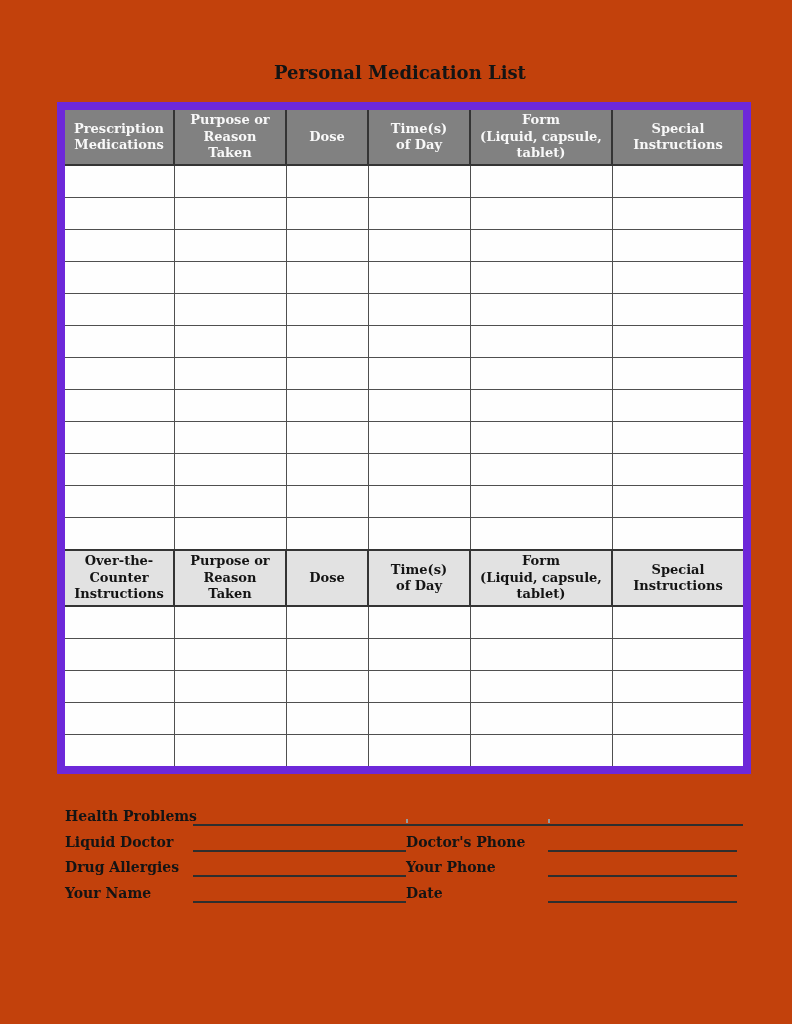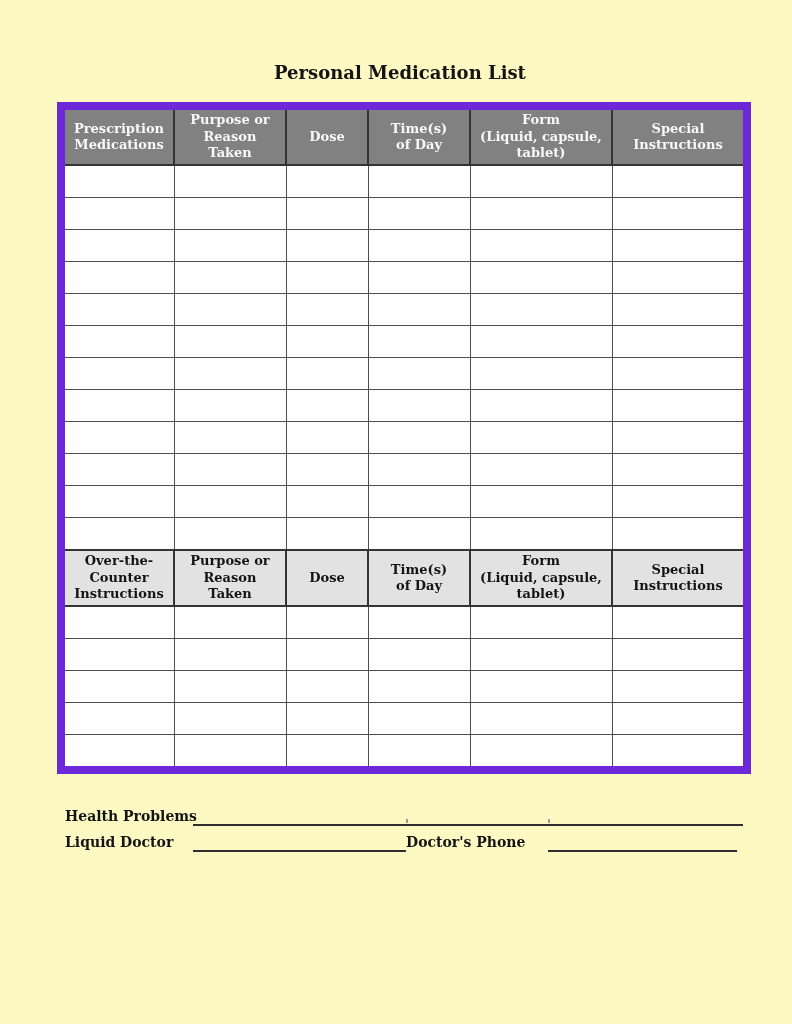--- a/index.html
+++ b/index.html
@@ -1,20 +1,20 @@
 <!DOCTYPE html>
 <html><head>
 <meta charset="utf-8">
 <style>
   html, body { margin: 0; padding: 0; background: #ffffff; }
   .sheet {
     position: relative;
     width: 792px;
     height: 1024px;
-    background: #fef9c3;
+    background: #c2410c;
     font-family: "DejaVu Serif", "Liberation Serif", serif;
     color: #1a1a1a;
     overflow: hidden;
   }
   .content {
     position: absolute;
     left: 57px;
     top: 0;
     width: 686px;
   }
@@ -301,17 +301,29 @@
       </div>
 
       <div class="frow">
         <span class="flabel">Liquid Doctor</span>
         <span class="fline fline-left"></span>
         <span class="frlabel">Doctor's Phone</span>
         <span class="fline fline-right"></span>
       </div>
 
 
-
+      <div class="frow">
+        <span class="flabel">Drug Allergies</span>
+        <span class="fline fline-left"></span>
+        <span class="frlabel">Your Phone</span>
+        <span class="fline fline-right"></span>
+      </div>
+
+      <div class="frow">
+        <span class="flabel">Your Name</span>
+        <span class="fline fline-left"></span>
+        <span class="frlabel">Date</span>
+        <span class="fline fline-right"></span>
+      </div>
 
     </div>
   </div>
 </div>
 
 </body></html>

